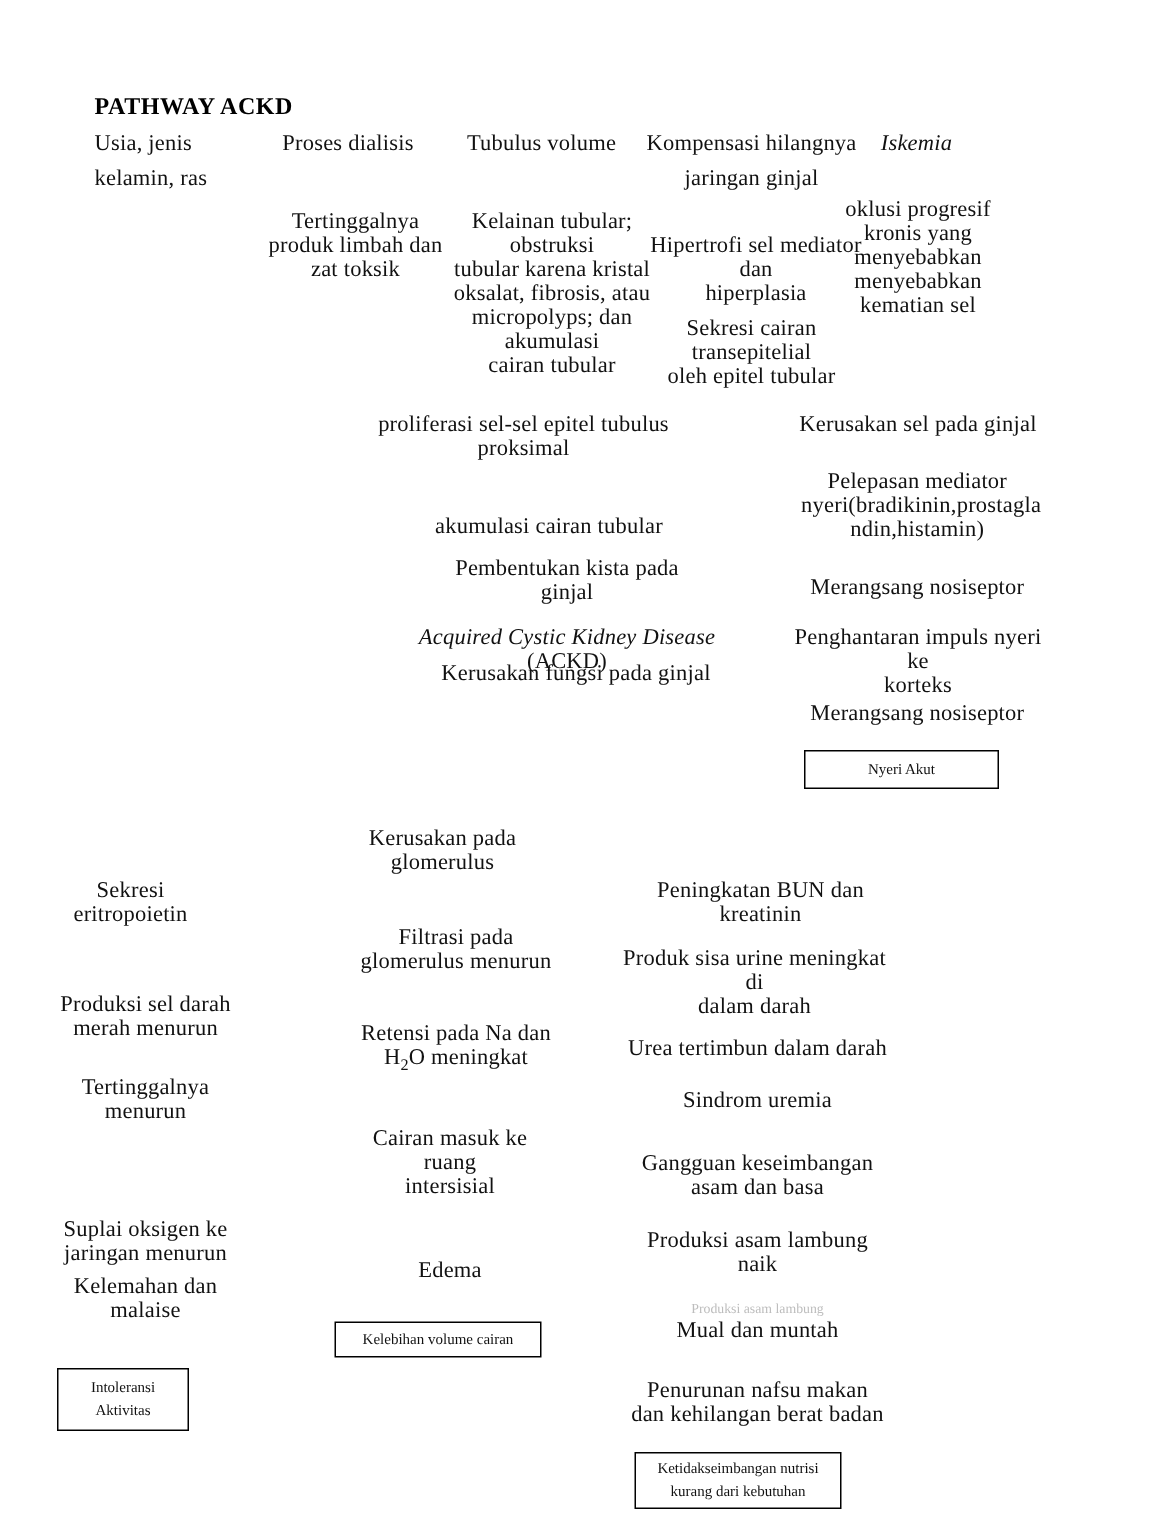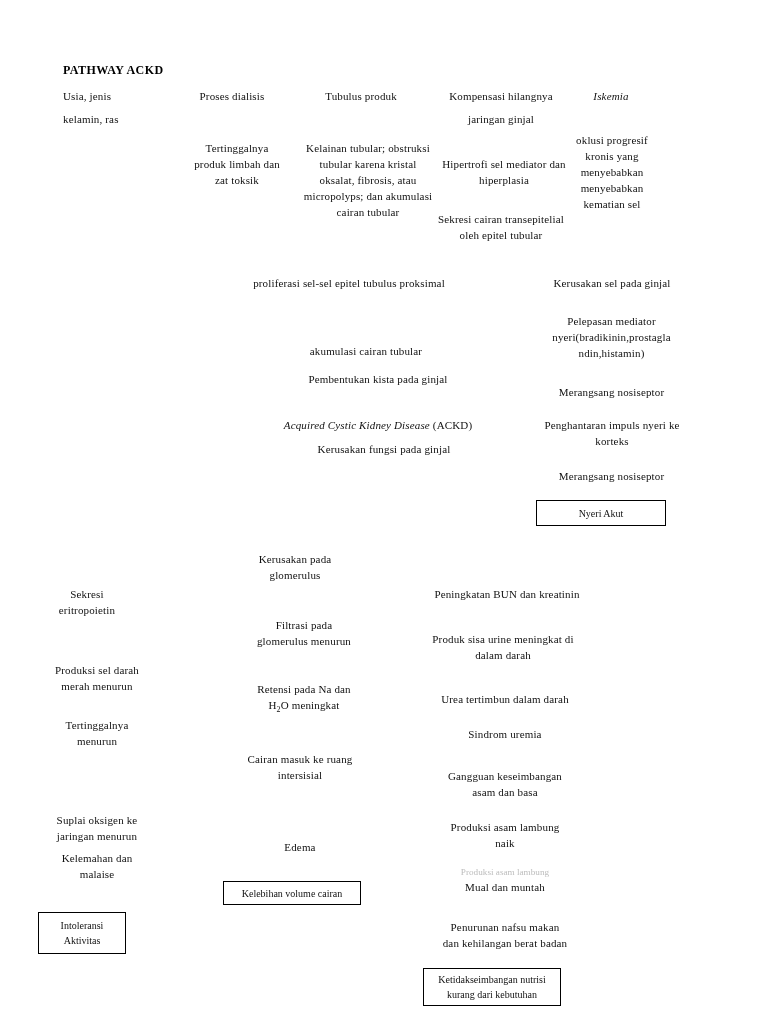--- a/index.html
+++ b/index.html
@@ -14,32 +14,32 @@
   #page {
     position: relative;
     width: 768px;
     height: 1024px;
     background: #ffffff;
     overflow: hidden;
   }
   .node {
     position: absolute;
     text-align: center;
-    font-size: 11px;
+    font-size: 15px;
     line-height: 16px;
     color: #111111;
     letter-spacing: 0.15px;
     white-space: pre-line;
   }
   .node.left {
     text-align: left;
   }
   .title {
     position: absolute;
-    font-size: 12px;
+    font-size: 16px;
     font-weight: bold;
     letter-spacing: 0.4px;
     color: #000000;
   }
   .boxed {
     position: absolute;
     border: 1.2px solid #000000;
     box-sizing: border-box;
     display: flex;
     align-items: center;
@@ -65,21 +65,21 @@
 </head>
 <body>
 
 <div id="page">
 
   <div class="title" style="left:63px; top:63px;">PATHWAY ACKD</div>
 
   <div class="node left" style="left:63px; top:88px; width:130px;">Usia, jenis</div>
   <div class="node left" style="left:63px; top:111px; width:130px;">kelamin, ras</div>
   <div class="node" style="left:170px; top:88px; width:124px;">Proses dialisis</div>
-  <div class="node" style="left:300px; top:88px; width:122px;">Tubulus produk</div>
+  <div class="node" style="left:300px; top:88px; width:122px;">Tubulus volume</div>
   <div class="node" style="left:428px; top:88px; width:146px;">Kompensasi hilangnya</div>
   <div class="node" style="left:428px; top:111px; width:146px;">jaringan ginjal</div>
   <div class="node" style="left:556px; top:88px; width:110px;font-style:italic;">Iskemia</div>
 
   <div class="node" style="left:172px; top:140px; width:130px;">Tertinggalnya
 produk limbah dan
 zat toksik</div>
 
   <div class="node" style="left:288px; top:140px; width:160px;">Kelainan tubular; obstruksi
 tubular karena kristal

